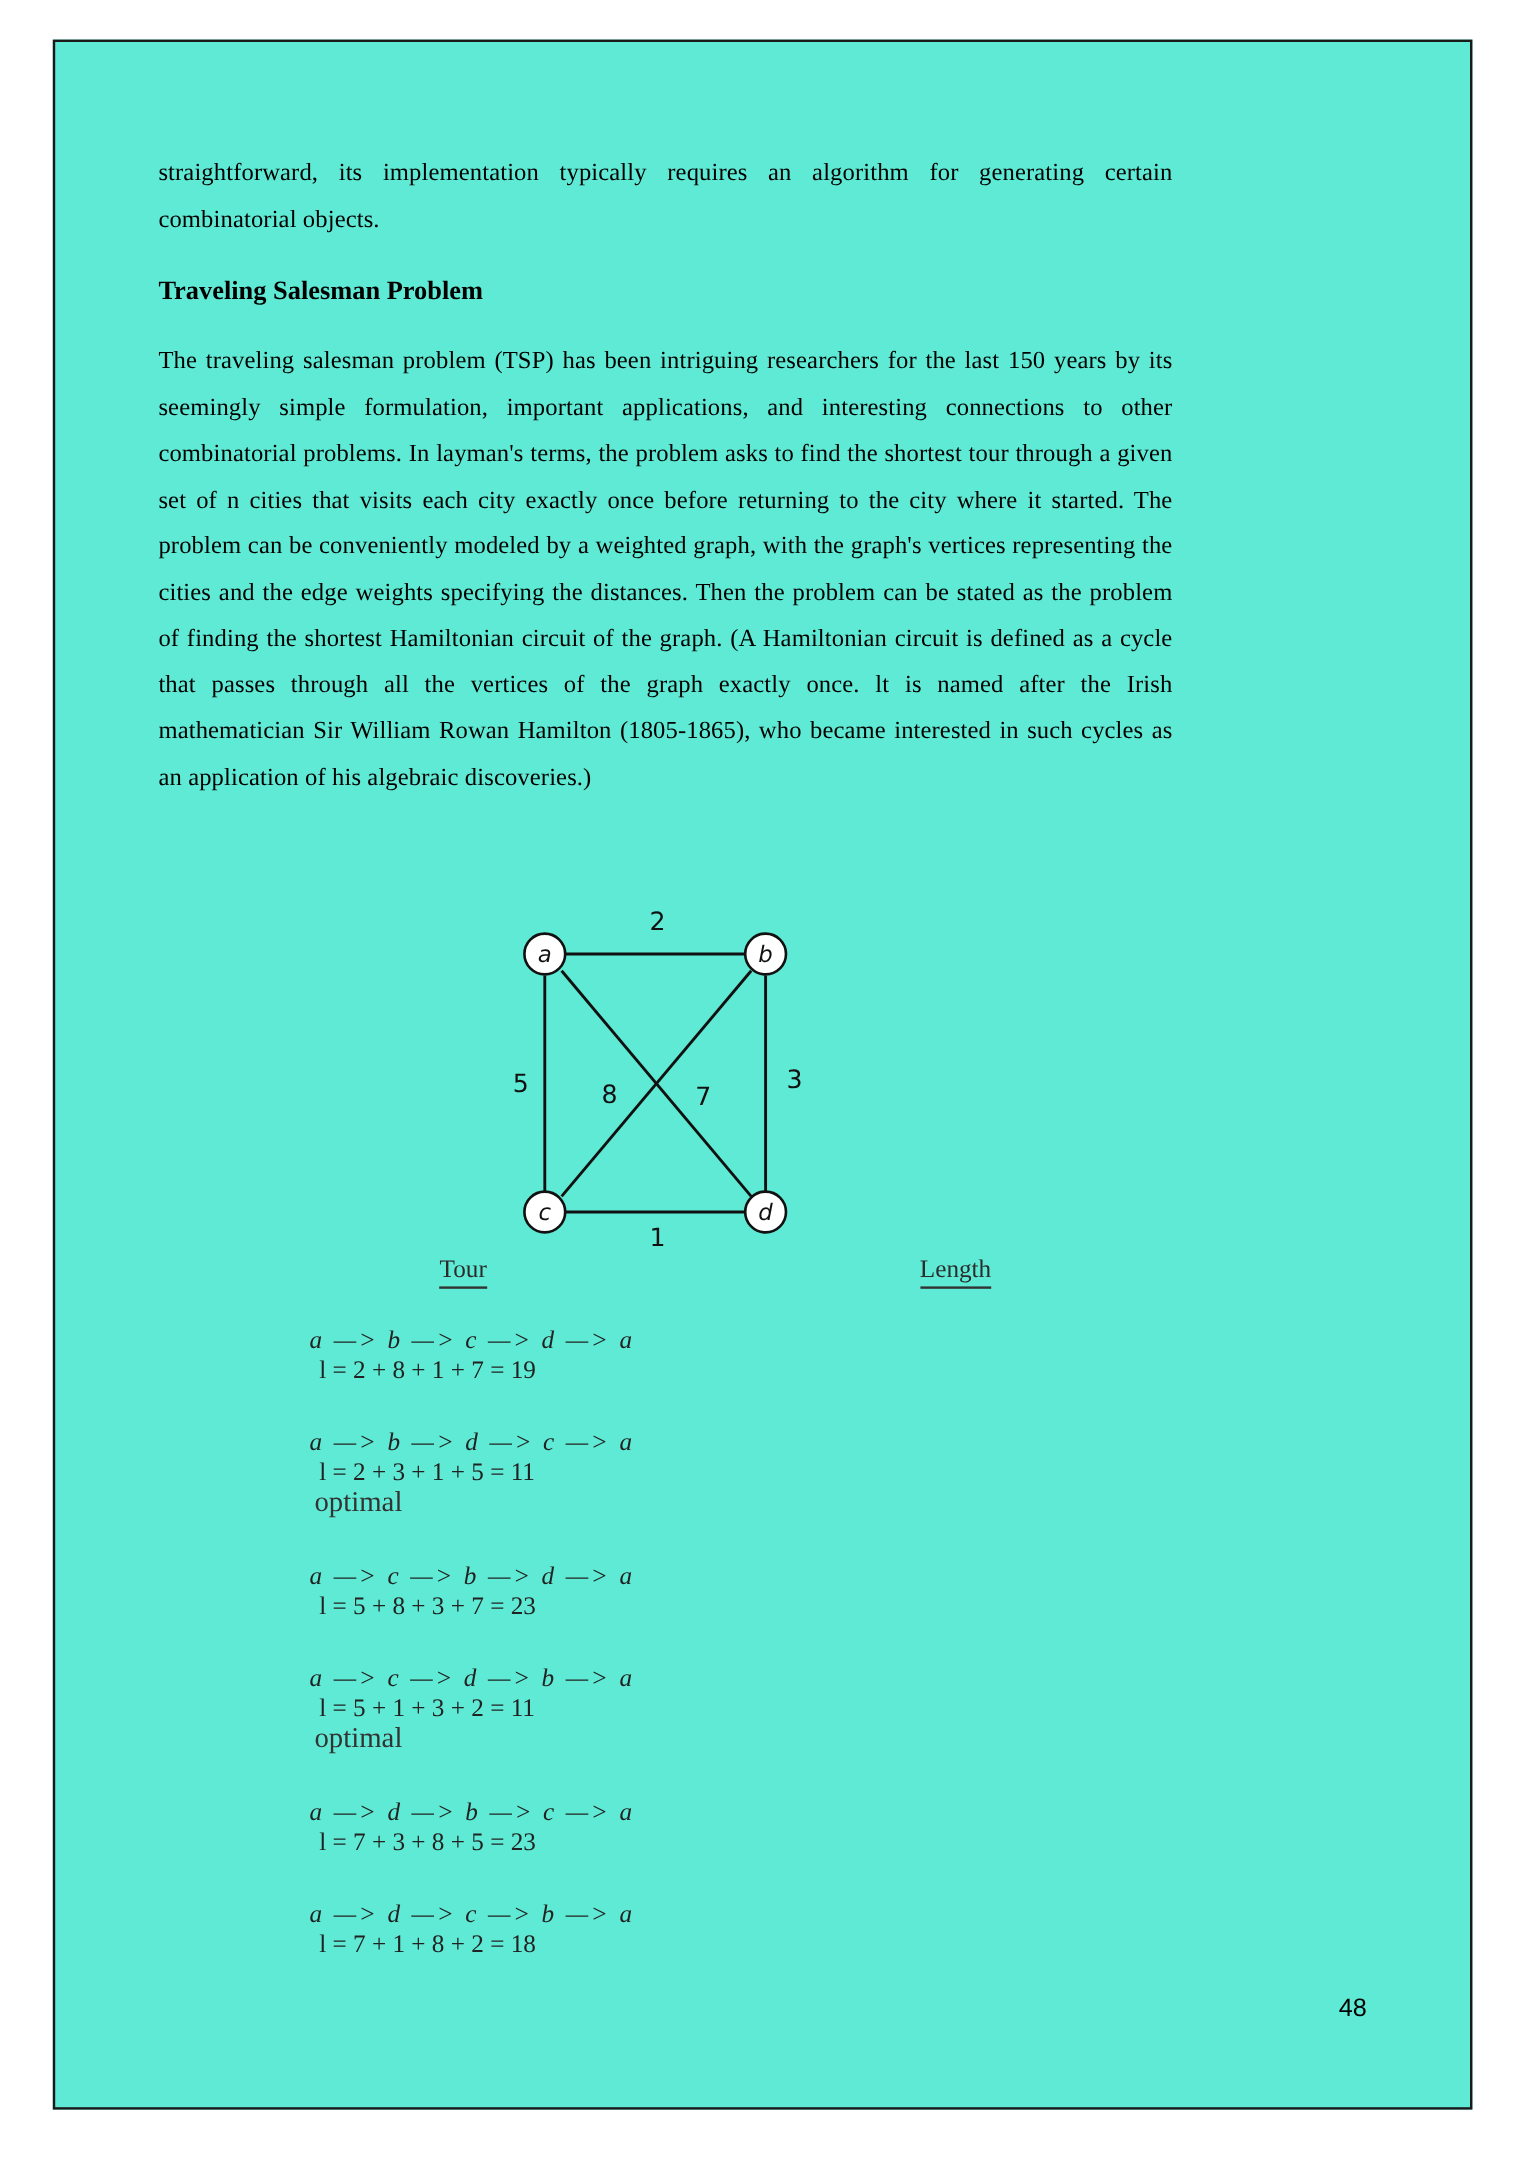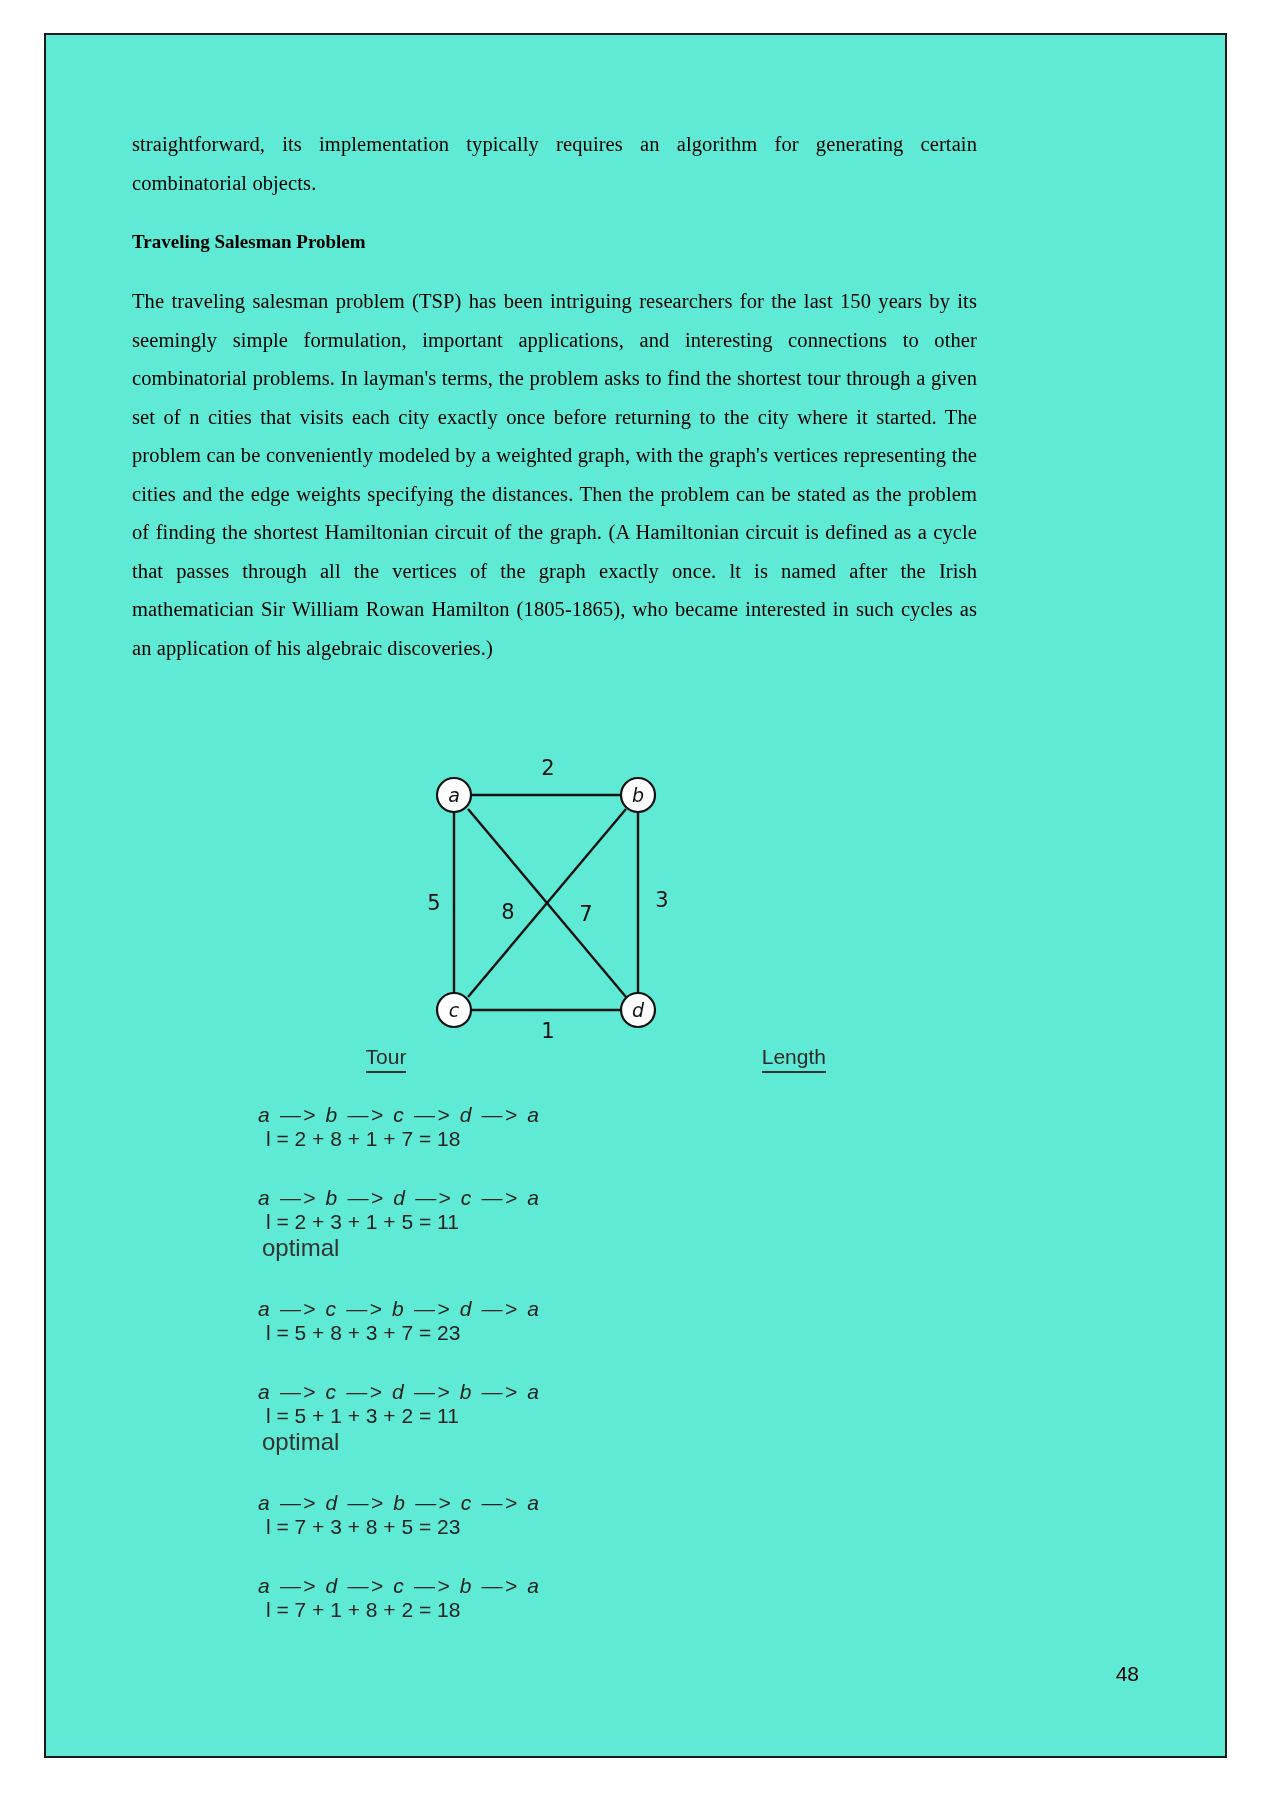--- a/index.html
+++ b/index.html
@@ -32,42 +32,42 @@
     width: 845px;
   }
   p.body-text {
     font-size: 20.5px;
     line-height: 38.5px;
     text-align: justify;
     margin: 0 0 18px 0;
     letter-spacing: 0.1px;
   }
   h2.section-heading {
-    font-size: 19px;
+    font-size: 22px;
     font-weight: bold;
     margin: 26px 0 26px 0;
     line-height: 28px;
     text-align: left;
   }
   
   .figure {
     position: absolute;
     left: 330px;
     top: 700px;
     width: 360px;
     height: 310px;
   }
   .figure svg { display: block; }
   
   .tour-table {
     position: absolute;
     left: 190px;
     top: 1010px;
     width: 880px;
-    font-family: Liberation Sans, sans-serif;
+    font-family: Liberation Serif, serif;
   }
   .tt-head {
     display: flex;
     margin-bottom: 34px;
   }
   .tt-head .th-tour {
     width: 300px;
     text-align: center;
     font-size: 21px;
     color: #2b2b2b;
@@ -173,21 +173,21 @@
   </div>
 
   <div class="tour-table">
     <div class="tt-head">
       <div class="th-tour"><span>Tour</span></div>
       <div class="th-length"><span>Length</span></div>
     </div>
 
     <div class="tt-row">
       <div class="c-tour">a —&gt; b —&gt; c —&gt; d —&gt; a</div>
-      <div class="c-length">l = 2 + 8 + 1 + 7 = 18</div>
+      <div class="c-length">l = 2 + 8 + 1 + 7 = 19</div>
       <div class="c-note"></div>
     </div>
 
     <div class="tt-row">
       <div class="c-tour">a —&gt; b —&gt; d —&gt; c —&gt; a</div>
       <div class="c-length">l = 2 + 3 + 1 + 5 = 11</div>
       <div class="c-note">optimal</div>
     </div>
 
     <div class="tt-row">

